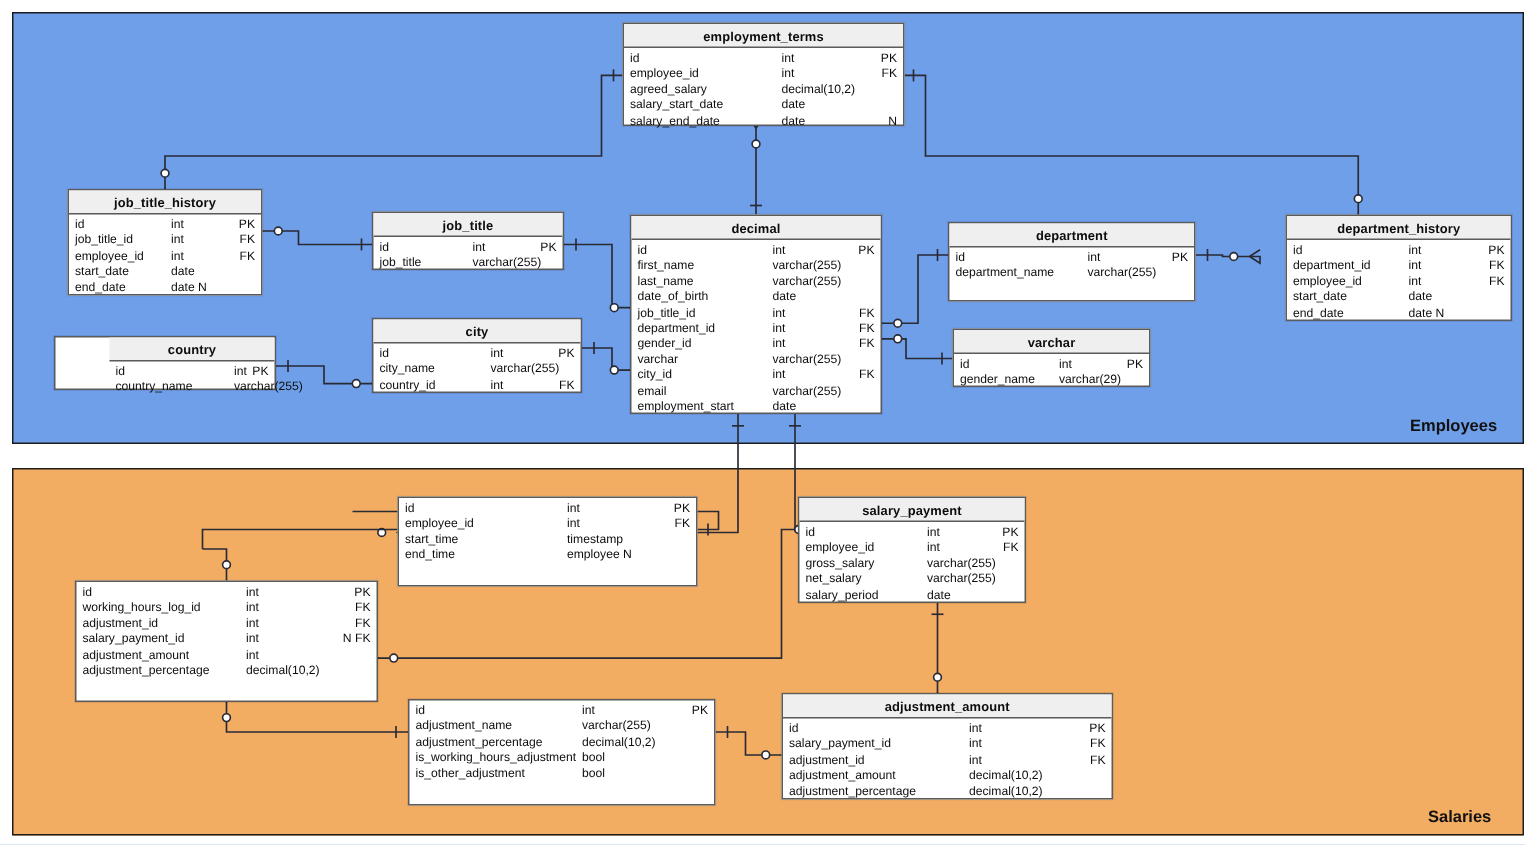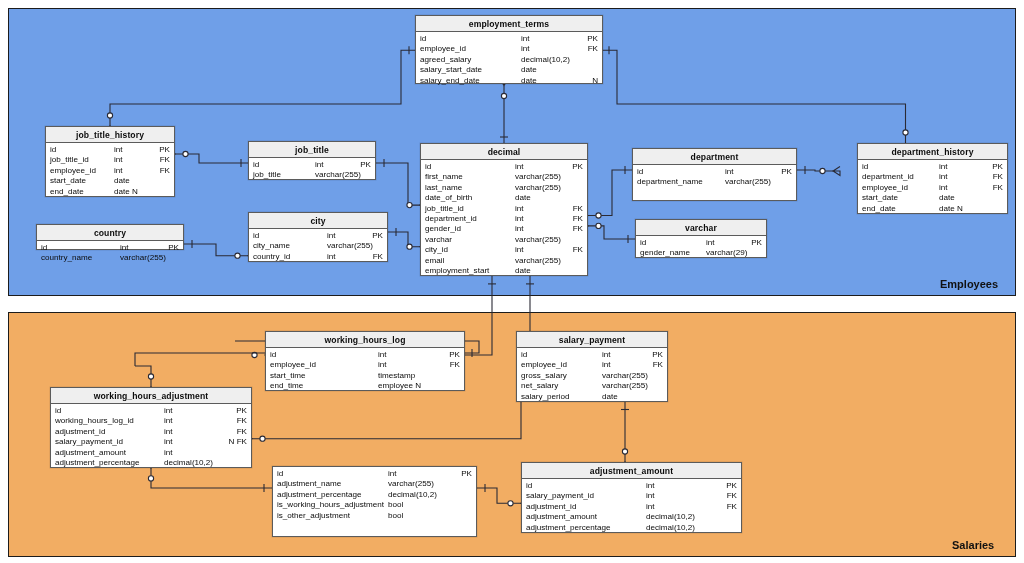--- a/index.html
+++ b/index.html
@@ -299,36 +299,35 @@
             <span class="cn">city_name</span>
             <span style="left: 78px;">varchar(255)</span>
           </div>
           <div class="rowline">
             <span class="cn">country_id</span>
             <span style="left: 78px;">int</span>
             <span style="right: 4px;">FK</span>
           </div>
         </div>
       </div>
-      <div class="tbl" style="left: 36px; top: 224px; width: 148px; height: 26px;">
+      <div class="tbl" style="left: 36px; top: 224px; width: 148px; height: 36px; padding-left: 36px;">
         <div class="hdr">country</div>
         <div class="body">
           <div class="rowline">
             <span class="cn">id</span>
             <span style="left: 83px;">int</span>
             <span style="right: 4px;">PK</span>
           </div>
           <div class="rowline">
             <span class="cn">country_name</span>
             <span style="left: 83px;">varchar(255)</span>
           </div>
         </div>
       </div>
       <div class="tbl" style="left: 265px; top: 331px; width: 200px; height: 60.1px;">
-        <div class="hdr">working_hours_log</div>
         <div class="body">
           <div class="rowline">
             <span class="cn">id</span>
             <span style="left: 112px;">int</span>
             <span style="right: 4px;">PK</span>
           </div>
           <div class="rowline">
             <span class="cn">employee_id</span>
             <span style="left: 112px;">int</span>
             <span style="right: 4px;">FK</span>
@@ -336,21 +335,21 @@
           <div class="rowline">
             <span class="cn">start_time</span>
             <span style="left: 112px;">timestamp</span>
           </div>
           <div class="rowline">
             <span class="cn">end_time</span>
             <span style="left: 112px;">employee N</span>
           </div>
         </div>
       </div>
-      <div class="tbl" style="left: 516px; top: 331px; width: 152px; height: 70.5px;">
+      <div class="tbl" style="left: 532px; top: 331px; width: 152px; height: 70.5px;">
         <div class="hdr">salary_payment</div>
         <div class="body">
           <div class="rowline">
             <span class="cn">id</span>
             <span style="left: 85px;">int</span>
             <span style="right: 4px;">PK</span>
           </div>
           <div class="rowline">
             <span class="cn">employee_id</span>
             <span style="left: 85px;">int</span>
@@ -364,21 +363,20 @@
             <span class="cn">net_salary</span>
             <span style="left: 85px;">varchar(255)</span>
           </div>
           <div class="rowline">
             <span class="cn">salary_period</span>
             <span style="left: 85px;">date</span>
           </div>
         </div>
       </div>
       <div class="tbl" style="left: 50px; top: 387px; width: 202px; height: 80.9px;">
-        <div class="hdr">working_hours_adjustment</div>
         <div class="body">
           <div class="rowline">
             <span class="cn">id</span>
             <span style="left: 113px;">int</span>
             <span style="right: 4px;">PK</span>
           </div>
           <div class="rowline">
             <span class="cn">working_hours_log_id</span>
             <span style="left: 113px;">int</span>
             <span style="right: 4px;">FK</span>

